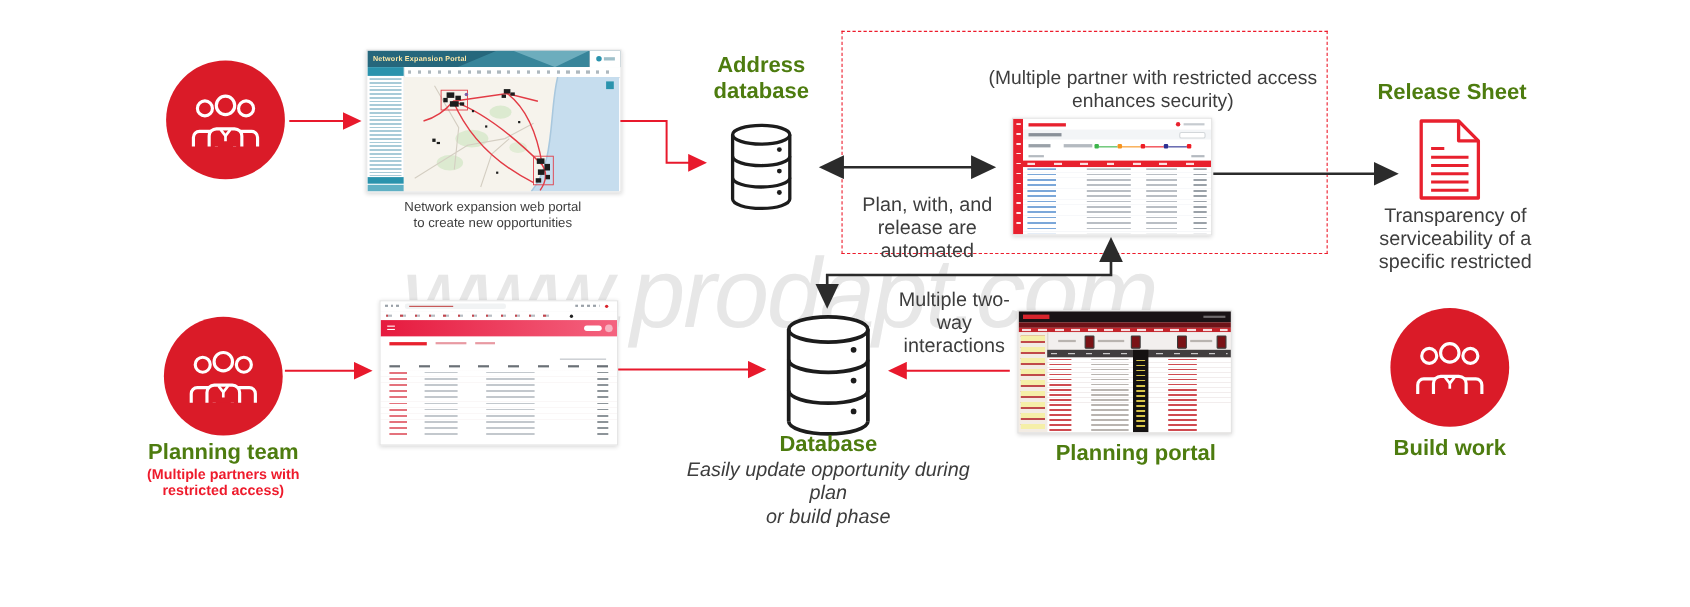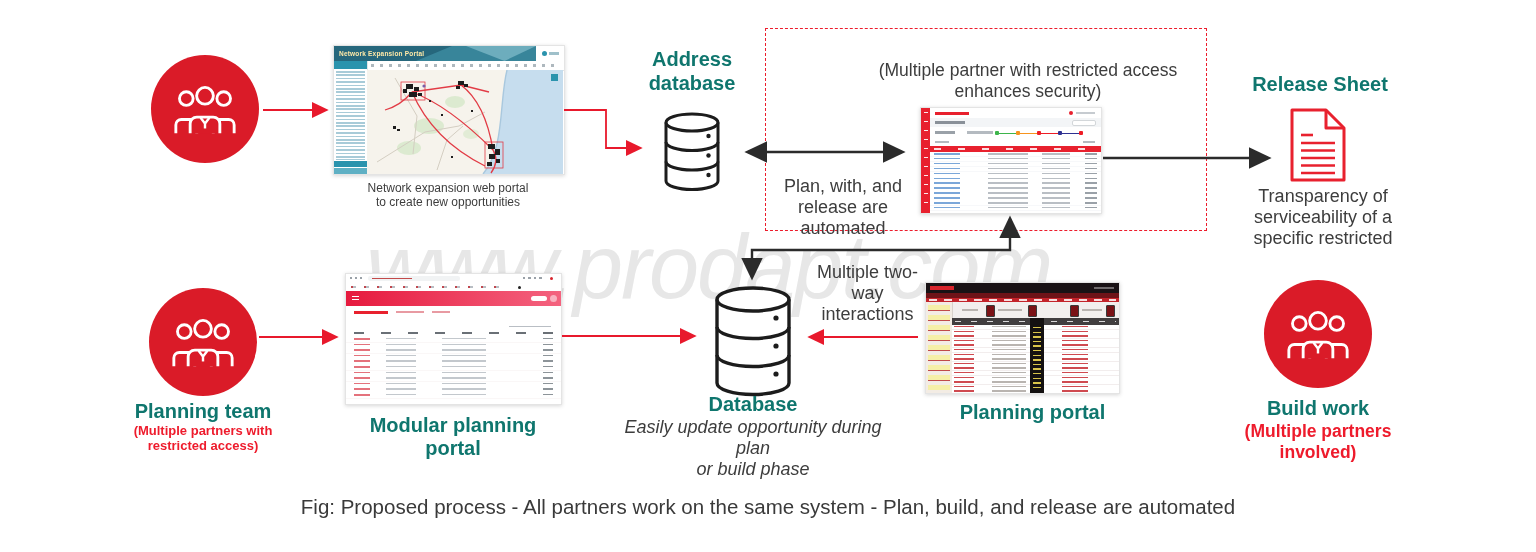--- a/index.html
+++ b/index.html
@@ -1,21 +1,21 @@
 <!DOCTYPE html>
 <html><head>
 <meta charset="utf-8">
 <style>
   html,body{margin:0;padding:0;background:#fff;}
   .canvas{position:relative;width:1536px;height:552px;background:#fff;overflow:hidden;
           font-family:"Liberation Sans",sans-serif;}
   .abs{position:absolute;}
   .pre{white-space:pre-line;}
   .center{text-align:center;}
-  .red-bold{color:#0f766e;font-weight:700;}
+  .red-bold{color:#4d7c0f;font-weight:700;}
   .red-semi{color:#ee1b2c;font-weight:600;}
   .dark{color:#3d3d3d;}
   .z0{z-index:0}.z1{z-index:1}.z2{z-index:2}.z3{z-index:3}.z4{z-index:4}
 
   .watermark{font-size:90px;color:#e7e7e7;letter-spacing:-2px;font-weight:400;}
 
   .team-circle{width:108px;height:108px;border-radius:50%;background:#da1b28;
                display:flex;align-items:center;justify-content:center;}
 
   .shot{background:#fff;border:1px solid #e4e4e4;box-shadow:0 1px 4px rgba(0,0,0,.16);overflow:hidden;}
@@ -249,21 +249,21 @@
         <path d="M4 70 A 26 8.5 0 0 0 56 70"></path>
         <path d="M4 31 A 26 8.5 0 0 0 56 31"></path>
         <path d="M4 50.5 A 26 8.5 0 0 0 56 50.5"></path>
       </g>
       <circle cx="46.5" cy="25" r="2.2" fill="#1c1c1c"></circle>
       <circle cx="46.5" cy="44.5" r="2.2" fill="#1c1c1c"></circle>
       <circle cx="46.5" cy="64" r="2.2" fill="#1c1c1c"></circle>
     </svg>
   </div>
 
-  <div class="abs center dark pre z3" style="left:828px;top:60px;width:400px;font-size:17.5px;line-height:1.18;">(Multiple partner with restricted access
+  <div class="abs center dark pre z3" style="left:848px;top:60px;width:400px;font-size:17.5px;line-height:1.18;">(Multiple partner with restricted access
 enhances security)</div>
 
   <div class="abs center dark pre z3" style="left:768px;top:176px;width:150px;font-size:18px;line-height:1.18;">Plan, with, and
 release are
 automated</div>
 
   <div class="abs shot z2" style="left:920px;top:107px;width:180px;height:105px;">
     <div class="ip-side">
         <i></i>
       </div>
@@ -371,22 +371,20 @@
     <div class="mp-th">
         <i></i>
       </div>
     <div class="mp-rows">
       <div class="mp-rc1"></div>
         <div class="mp-rc2"></div>
         <div class="mp-rc3"></div>
         <div class="mp-rc4"></div>
     </div>
   </div>
-  <div class="abs center red-bold pre z3" style="left:353px;top:414px;width:200px;font-size:20px;line-height:1.15;">Modular planning
-portal</div>
 
   <div class="abs z2" style="left:712px;top:285px;">
     <svg width="82" height="115" viewBox="0 0 82 115">
       <g stroke="#1c1c1c" stroke-width="3.4" fill="none">
         <ellipse cx="41" cy="14.5" rx="36" ry="11.5" fill="#fff"></ellipse>
         <path d="M5 14.5 V 98"></path>
           <path d="M77 14.5 V 98"></path>
         <path d="M5 98 A 36 11.5 0 0 0 77 98"></path>
         <path d="M5 42 A 36 11.5 0 0 0 77 42"></path>
         <path d="M5 70 A 36 11.5 0 0 0 77 70"></path>
@@ -447,24 +445,21 @@
         <circle cx="47" cy="13.5" r="6.2"></circle>
         <path d="M37.5 45 v-7.5 a5 5 0 0 1 5 -5 h9 a5 5 0 0 1 5 5 V45"></path>
         <circle cx="30" cy="11" r="7.6" fill="#da1b28"></circle>
         <path d="M16.5 45 v-8.6 a6 6 0 0 1 6 -6 h15 a6 6 0 0 1 6 6 V45" fill="#da1b28"></path>
         <path d="M26 31 L30 36.2 L34 31" stroke-width="2.2"></path>
         <path d="M30 36.2 v4.5" stroke-width="2.2"></path>
       </g>
     </svg>
   </div>
   <div class="abs center red-bold z3" style="left:1238px;top:397px;width:160px;font-size:20px;">Build work</div>
-  <div class="abs center red-semi pre z3" style="left:1228px;top:421px;width:180px;font-size:17.5px;line-height:1.18;">(Multiple partners
-involved)</div>
-
-  <div class="abs center z3" style="left:0;top:495px;width:1536px;font-size:20.5px;color:#3a3a3a;">Fig: Proposed process - All partners work on the same system - Plan, build, and release are automated</div>
+
 
   <svg class="abs z4" style="left:0;top:0;" width="1536" height="552" viewBox="0 0 1536 552">
     <defs>
       <marker id="mr" orient="auto-start-reverse" markerWidth="10" markerHeight="9" refX="8" refY="4.5">
         <path d="M0 0 L9.5 4.5 L0 9 Z" fill="#e8192c"></path>
       </marker>
       <marker id="mb" orient="auto-start-reverse" markerWidth="10" markerHeight="9" refX="8" refY="4.5">
         <path d="M0 0 L9.5 4.5 L0 9 Z" fill="#2b2b2b"></path>
       </marker>
     </defs>

